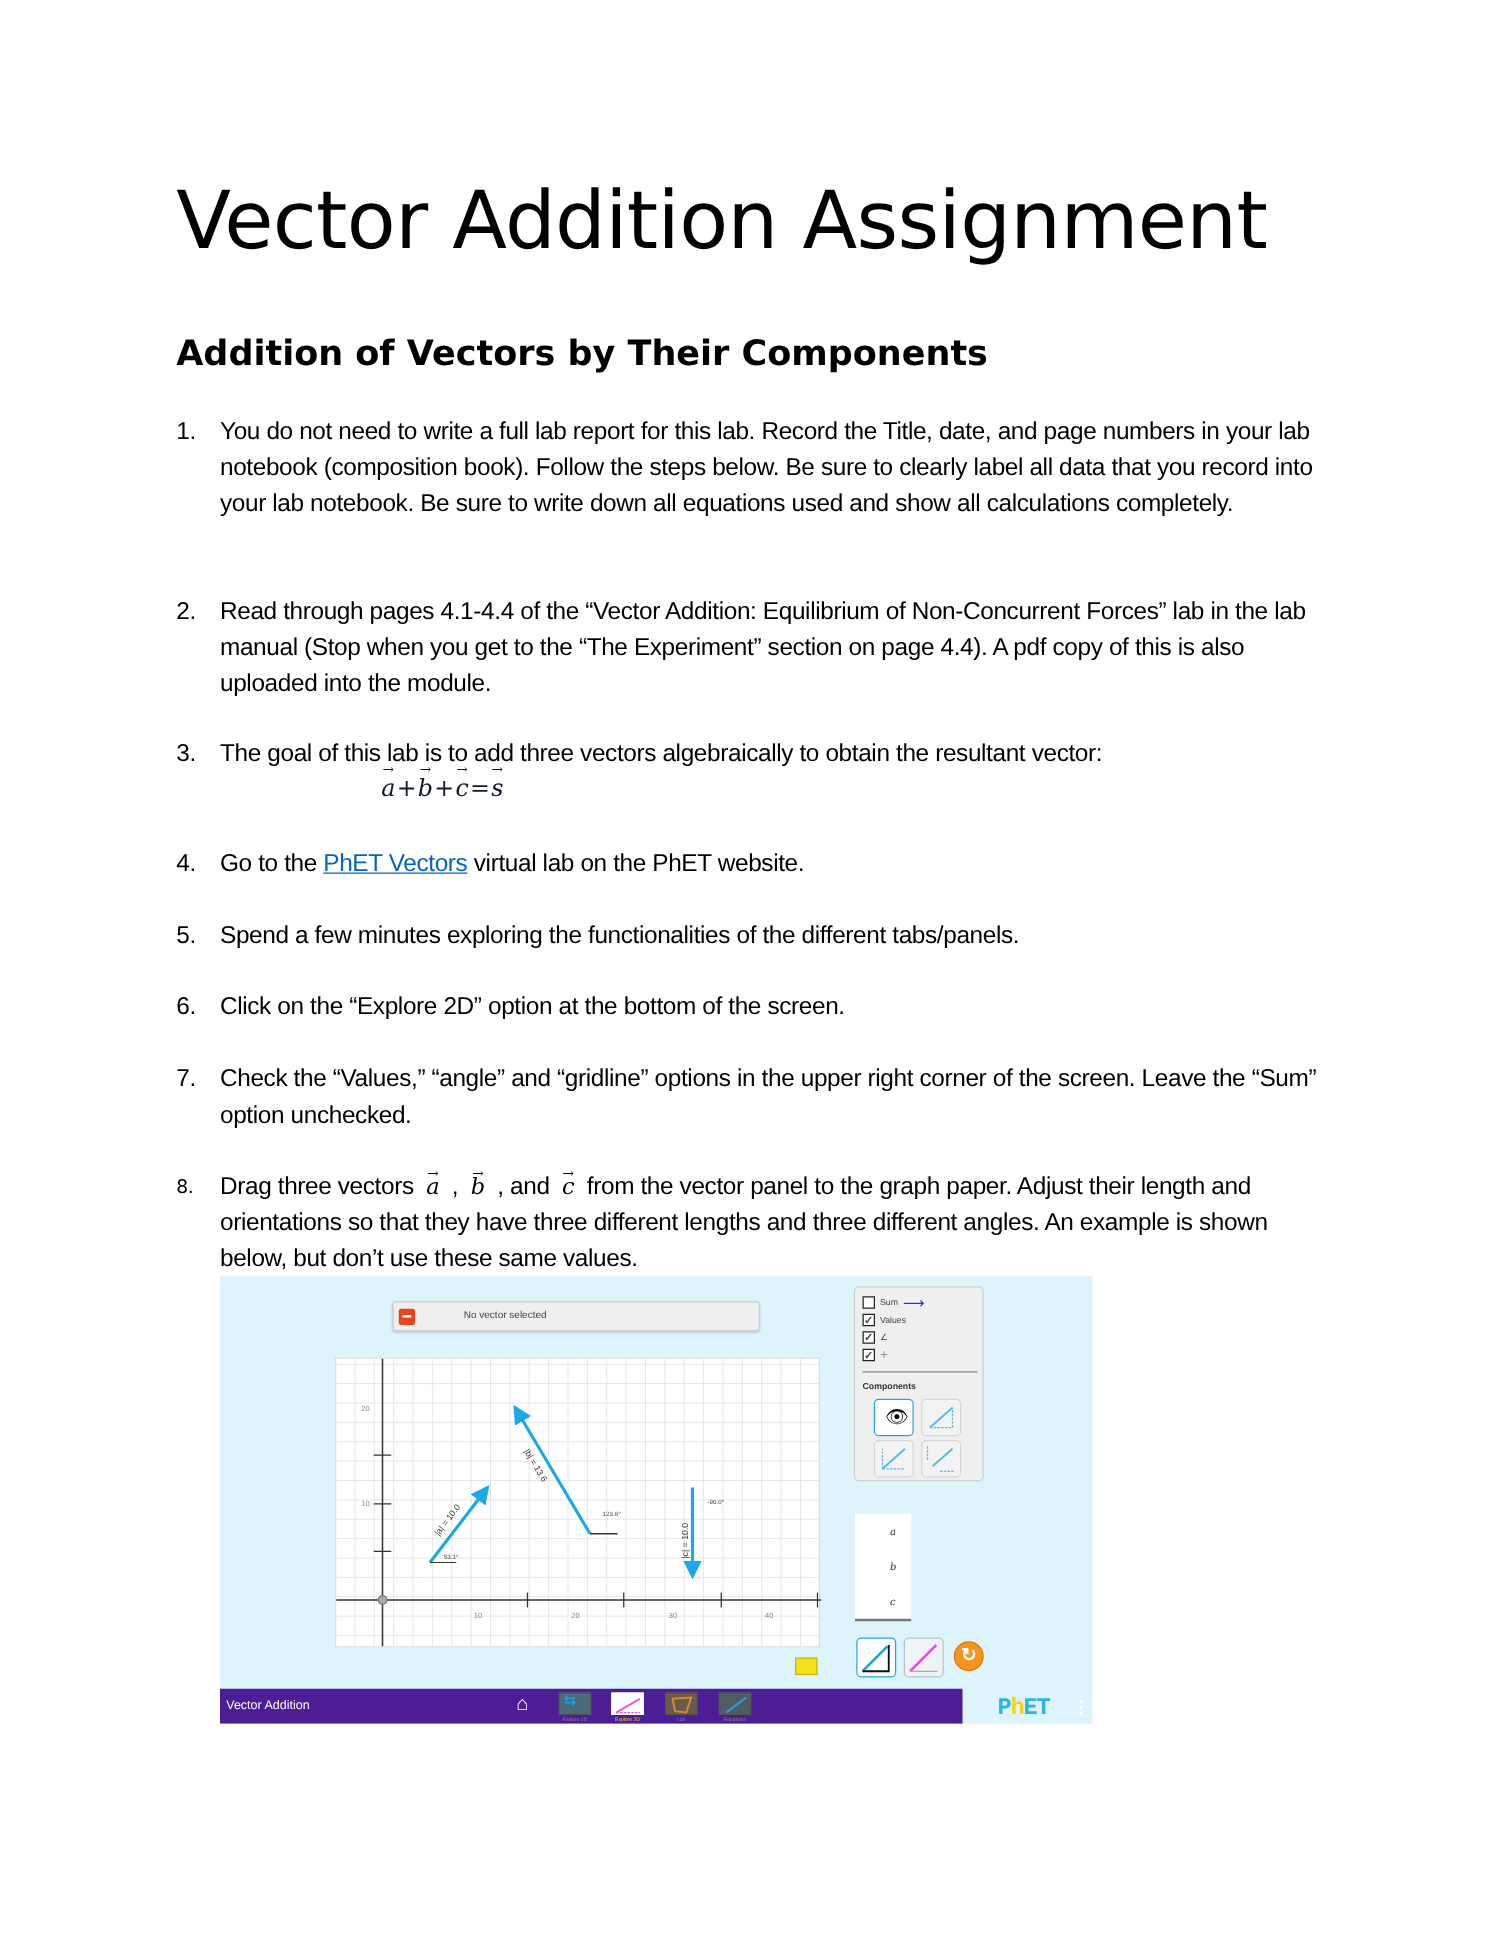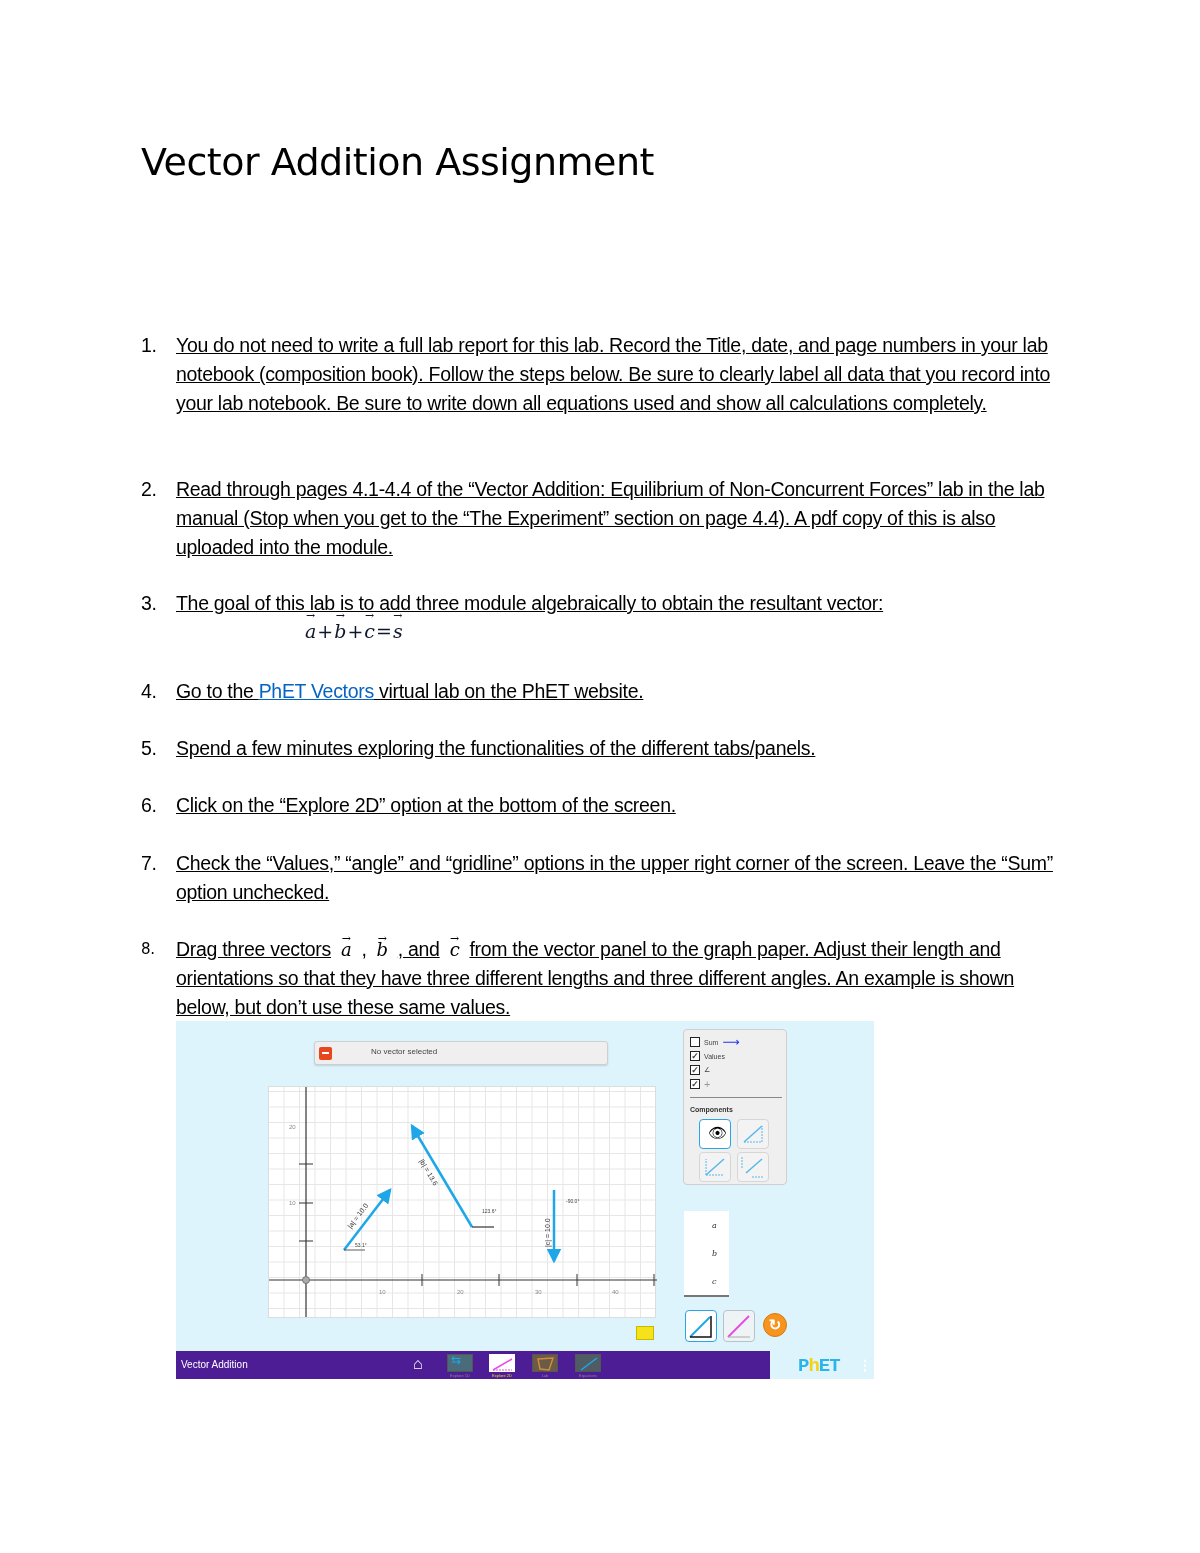--- a/index.html
+++ b/index.html
@@ -1,23 +1,23 @@
 <!DOCTYPE html>
 <html><head>
 <meta charset="utf-8">
 <style>
   * { box-sizing: border-box; margin: 0; padding: 0; }
   html, body { width: 1200px; height: 1553px; background: #ffffff; }
   body { position: relative; font-family: "Liberation Sans", sans-serif; color: #000; overflow: hidden; }
   .page { position: absolute; left: 0; top: 0; width: 1200px; height: 1553px; }
-  .title { position: absolute; left: 141px; top: 140px; font-family: "DejaVu Sans", sans-serif; font-size: 38px; font-weight: normal; letter-spacing: -0.5px; white-space: nowrap; text-align: right; }
+  .title { position: absolute; left: 141px; top: 140px; font-family: "DejaVu Sans", sans-serif; font-size: 64px; font-weight: normal; letter-spacing: -0.5px; white-space: nowrap; text-align: right; }
   .subtitle { position: absolute; left: 141px; top: 266px; font-family: "DejaVu Sans", sans-serif; font-size: 28px; white-space: nowrap; }
   .item { position: absolute; left: 141px; width: 920px; font-family: "Liberation Sans", sans-serif; font-size: 19.5px; line-height: 29px; letter-spacing: -0.3px; }
   .item .num { position: absolute; left: 0; top: 0; width: 30px; }
-  .item .txt { margin-left: 35px; text-decoration: underline; }
+  .item .txt { margin-left: 35px; }
   .item .txt a { color: #0563c1; text-decoration: underline; margin-top: 35px; }
   .equation { position: absolute; left: 305px; top: 620px; font-family: "DejaVu Serif", serif; font-size: 19px; font-style: italic; color: #0f172a; letter-spacing: 1px; }
   .vec { display: inline-block; position: relative; }
   .vec::before { content: "\2192"; position: absolute; top: -11px; left: 0; right: 0; text-align: center; font-size: 11px; font-style: normal; }
   .inline-vec { font-family: "DejaVu Serif", serif; font-style: italic; font-size: 18px; margin: 0 10px; }
 
   
   .phet { position: absolute; left: 176px; top: 1021px; width: 698px; height: 358px; background: #def4fd; overflow: hidden; }
   .notice { position: absolute; left: 138px; top: 20px; width: 294px; height: 24px; background: #efefef; border: 1px solid #cfcfcf; border-radius: 3px; box-shadow: 0 1px 2px rgba(0,0,0,0.15); }
   .notice-icon { position: absolute; left: 4px; top: 5px; width: 13px; height: 13px; background: #e8461c; border-radius: 2px; }
@@ -51,34 +51,35 @@
   .nav-tab-label.active { color: #f3d52a; }
   .phet-logo { position: absolute; left: 622px; top: 4px; font-family: Liberation Mono, monospace; font-weight: bold; font-size: 19px; color: #2ab5ea; letter-spacing: -1px; }
   .phet-logo .h { color: #f6d216; }
   .phet-menu { position: absolute; left: 682px; top: 5px; color: #fff; font-size: 14px; font-weight: bold; line-height: 18px; }
 </style>
 </head>
 <body>
 
 <div class="page">
   <h1 class="title">Vector Addition Assignment</h1>
+  <h2 class="subtitle">Addition of Vectors by Their Components</h2>
 
   <div class="item" style="top:331px;">
     <span class="num">1.</span>
     <div class="txt">You do not need to write a full lab report for this lab.  Record the Title, date, and page numbers in your lab notebook (composition book).  Follow the steps below.  Be sure to clearly label all data that you record into your lab notebook.  Be sure to write down all equations used and show all calculations completely.</div>
   </div>
 
   <div class="item" style="top:475px;">
     <span class="num">2.</span>
     <div class="txt">Read through pages 4.1-4.4 of the “Vector Addition: Equilibrium of Non-Concurrent Forces” lab in the lab manual (Stop when you get to the “The Experiment” section on page 4.4).  A pdf copy of this is also uploaded into the module.</div>
   </div>
 
   <div class="item" style="top:589px;">
     <span class="num">3.</span>
-    <div class="txt">The goal of this lab is to add three module algebraically to obtain the resultant vector:</div>
+    <div class="txt">The goal of this lab is to add three vectors algebraically to obtain the resultant vector:</div>
   </div>
   <div class="equation">
     <span class="vec">a</span><span>+</span><span class="vec">b</span><span>+</span><span class="vec">c</span><span>=</span><span class="vec">s</span>
   </div>
 
   <div class="item" style="top:677px;">
     <span class="num">4.</span>
     <div class="txt"><span>Go to the </span><a>PhET Vectors</a><span> virtual lab on the PhET website.</span></div>
   </div>
 

